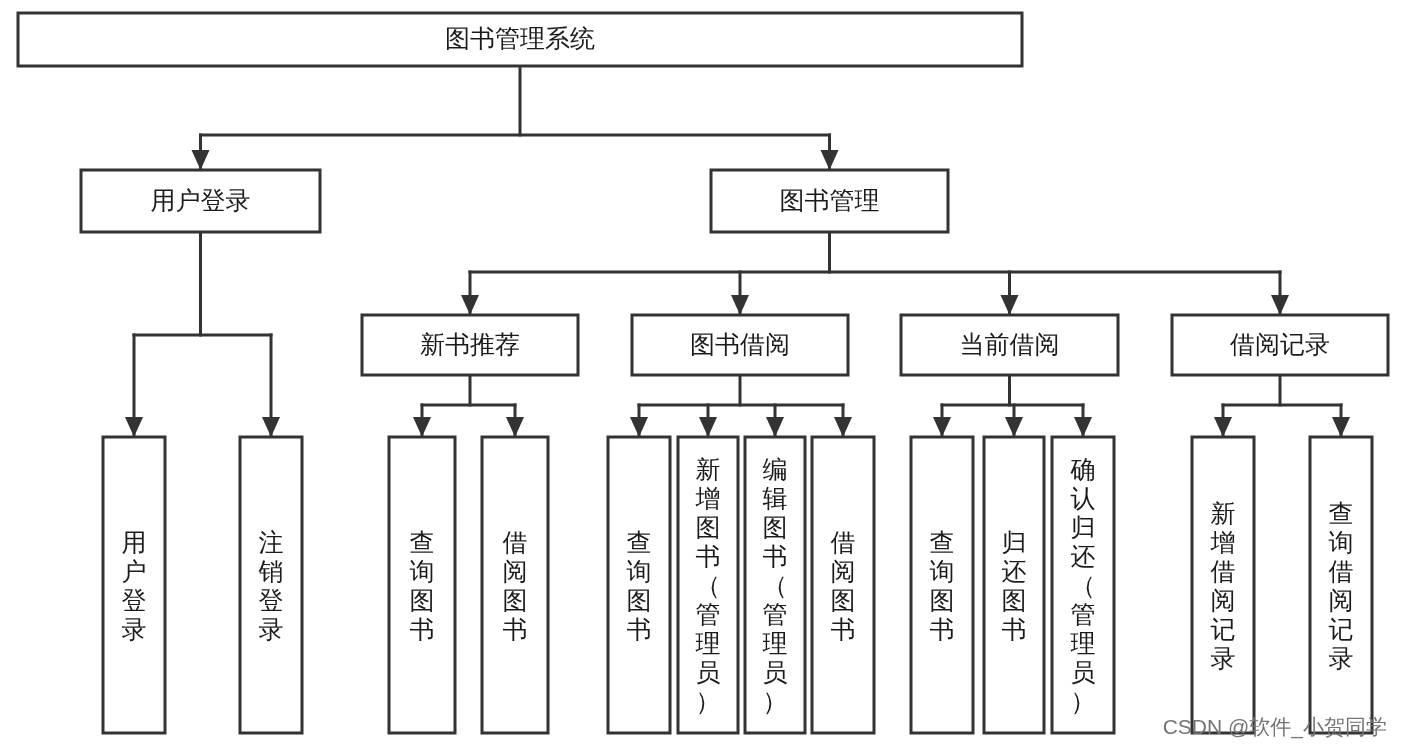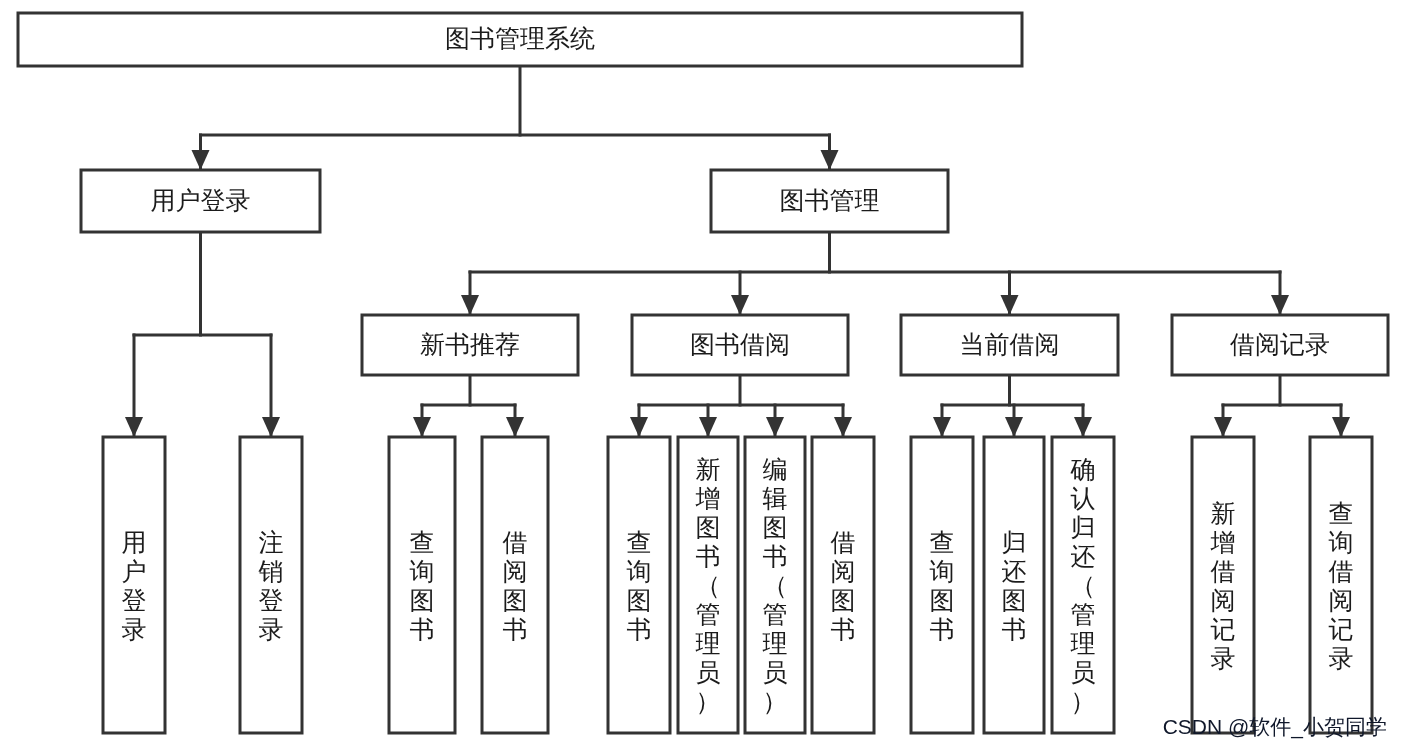--- a/index.html
+++ b/index.html
@@ -47,21 +47,21 @@
     fill: #1b1b1b;
     text-anchor: middle;
     dominant-baseline: middle;
   }
   .watermark {
     position: absolute;
     right: 8px;
     bottom: 6px;
     font-family: "Liberation Sans", sans-serif;
     font-size: 21px;
-    color: #0f172a;
+    color: #737373;
     white-space: nowrap;
     pointer-events: none;
   }
 </style>
 </head>
 <body>
 
 <div id="diagram-root">
   <svg id="flow" viewBox="0 0 1405 747">
     <g id="connectors-layer">

